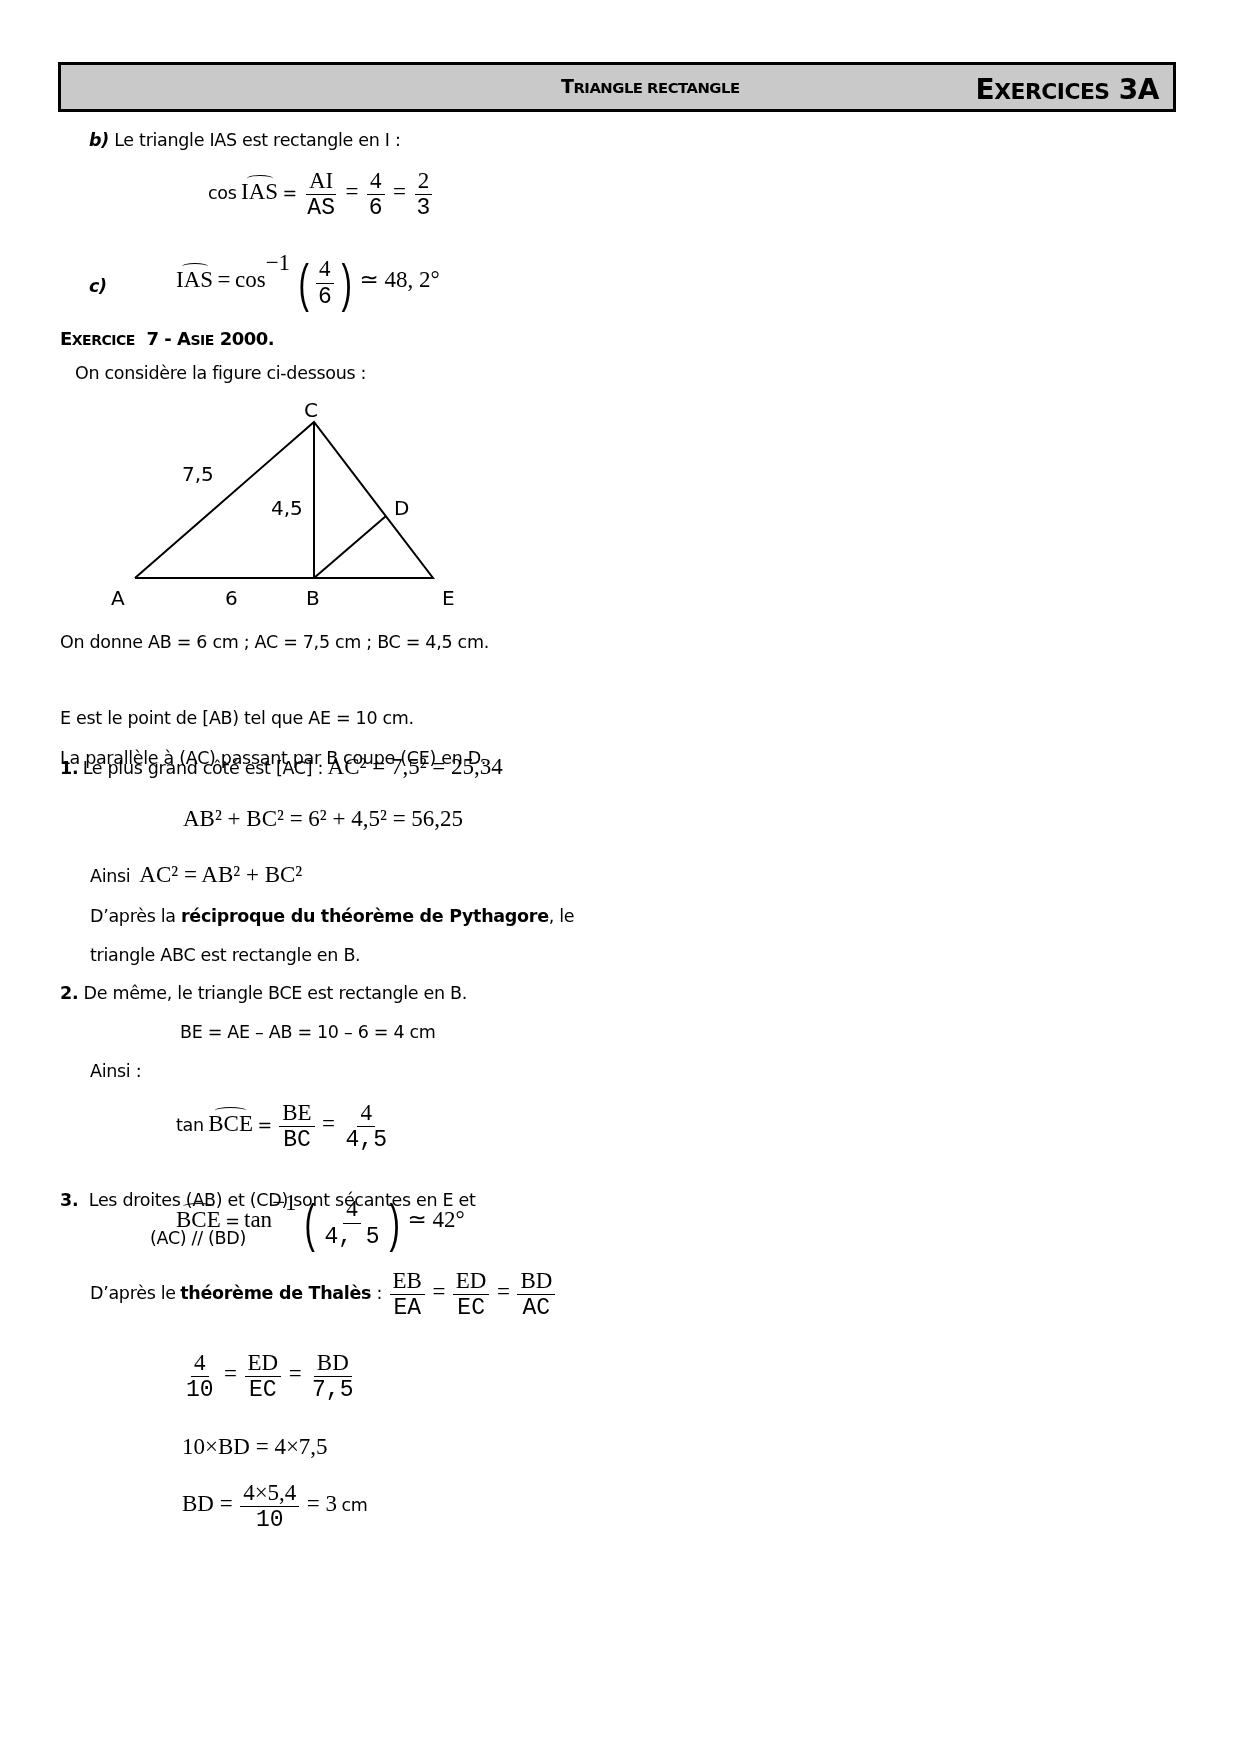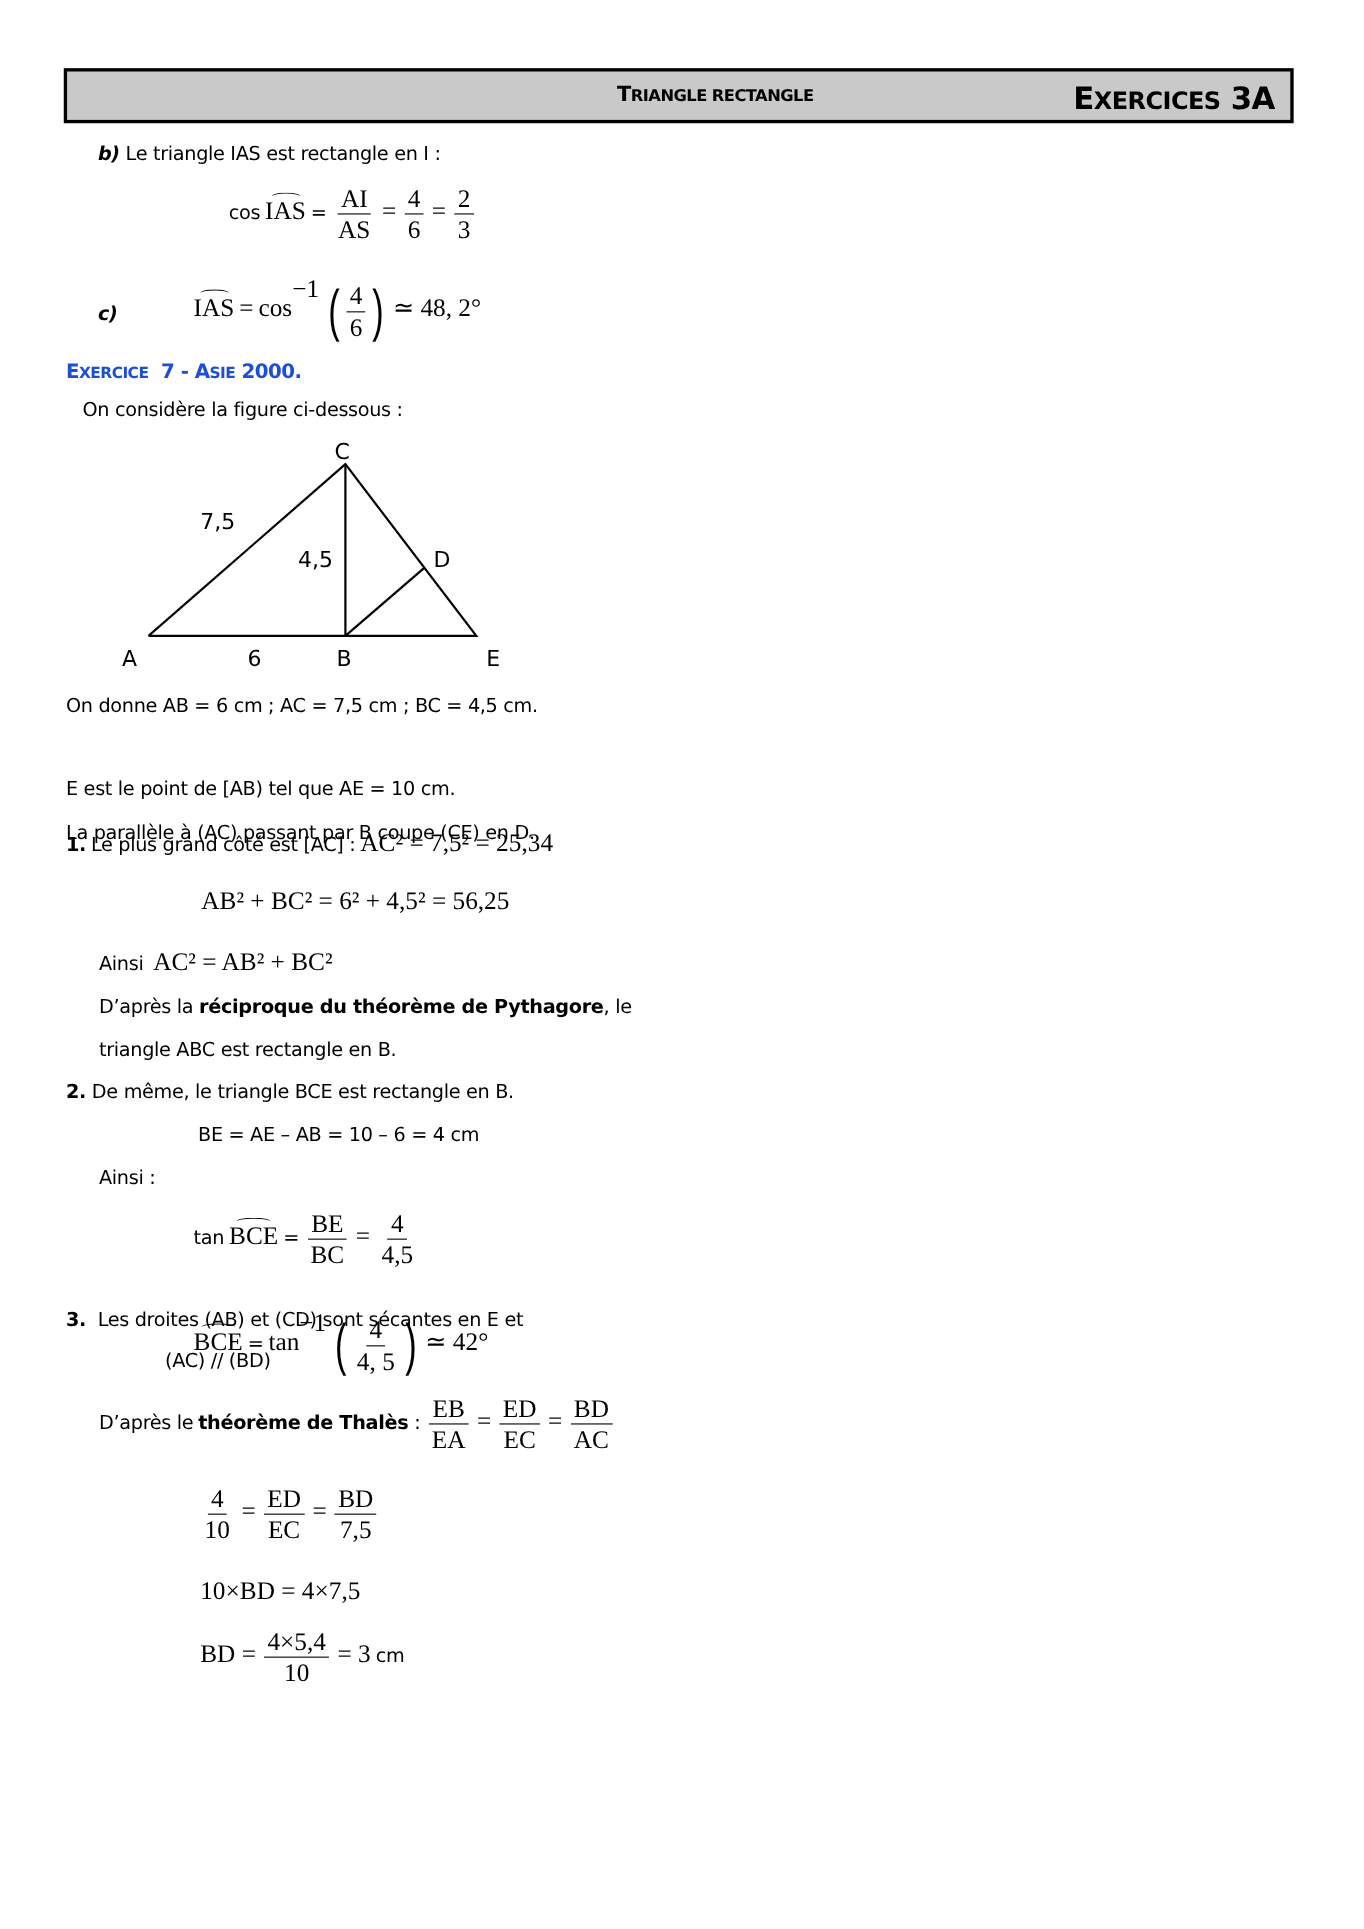--- a/index.html
+++ b/index.html
@@ -9,24 +9,24 @@
   .txt { font-family:"DejaVu Sans", sans-serif; font-size:17.5px; letter-spacing:-0.3px; }
   .math { font-family:"Liberation Serif", serif; font-size:23px; }
   .bold { font-weight:bold; }
   .header { position:absolute; left:58px; top:62px; width:1118px; height:50px;
             background:#c9c9c9; border:3px solid #000; box-sizing:border-box; }
   .header .title { position:absolute; left:500px; top:10px; font-family:"DejaVu Sans", sans-serif;
                    font-weight:bold; font-size:19px; letter-spacing:-0.5px; }
   .header .ex { position:absolute; right:14px; top:8px; font-family:"DejaVu Sans", sans-serif;
                 font-weight:bold; font-size:28px; letter-spacing:-0.5px; }
   .sc { font-size:0.78em; }
-  .red { color:#1d4ed8; }
+  .red { color:#000000; }
   .frac { display:inline-flex; flex-direction:column; align-items:center; vertical-align:middle; margin:0 3px; }
   .frac .n { padding:0 3px 1px 3px; border-bottom:1.5px solid #000; line-height:1.1; }
-  .frac .d { padding:1px 3px 0 3px; line-height:1.1; }
+  .frac .d { padding:1px 3px 0 3px; line-height:1.1;font-family:Liberation Mono, monospace; }
   .hat { position:relative; display:inline-block; }
   .hat::before { content:""; position:absolute; left:15%; right:15%; top:-4px; height:6px;
                  border-top:1.5px solid #000; border-radius:50% 50% 0 0; }
   .paren { font-size:52px; font-weight:100; vertical-align:middle; transform:scaleX(0.6); display:inline-block; line-height:1; }
   sup { font-size:0.6em; vertical-align:0.75em; }
   .fig-label { font-family:"DejaVu Sans", sans-serif; font-size:20px; position:absolute; }
 </style>
 </head>
 <body>
 

